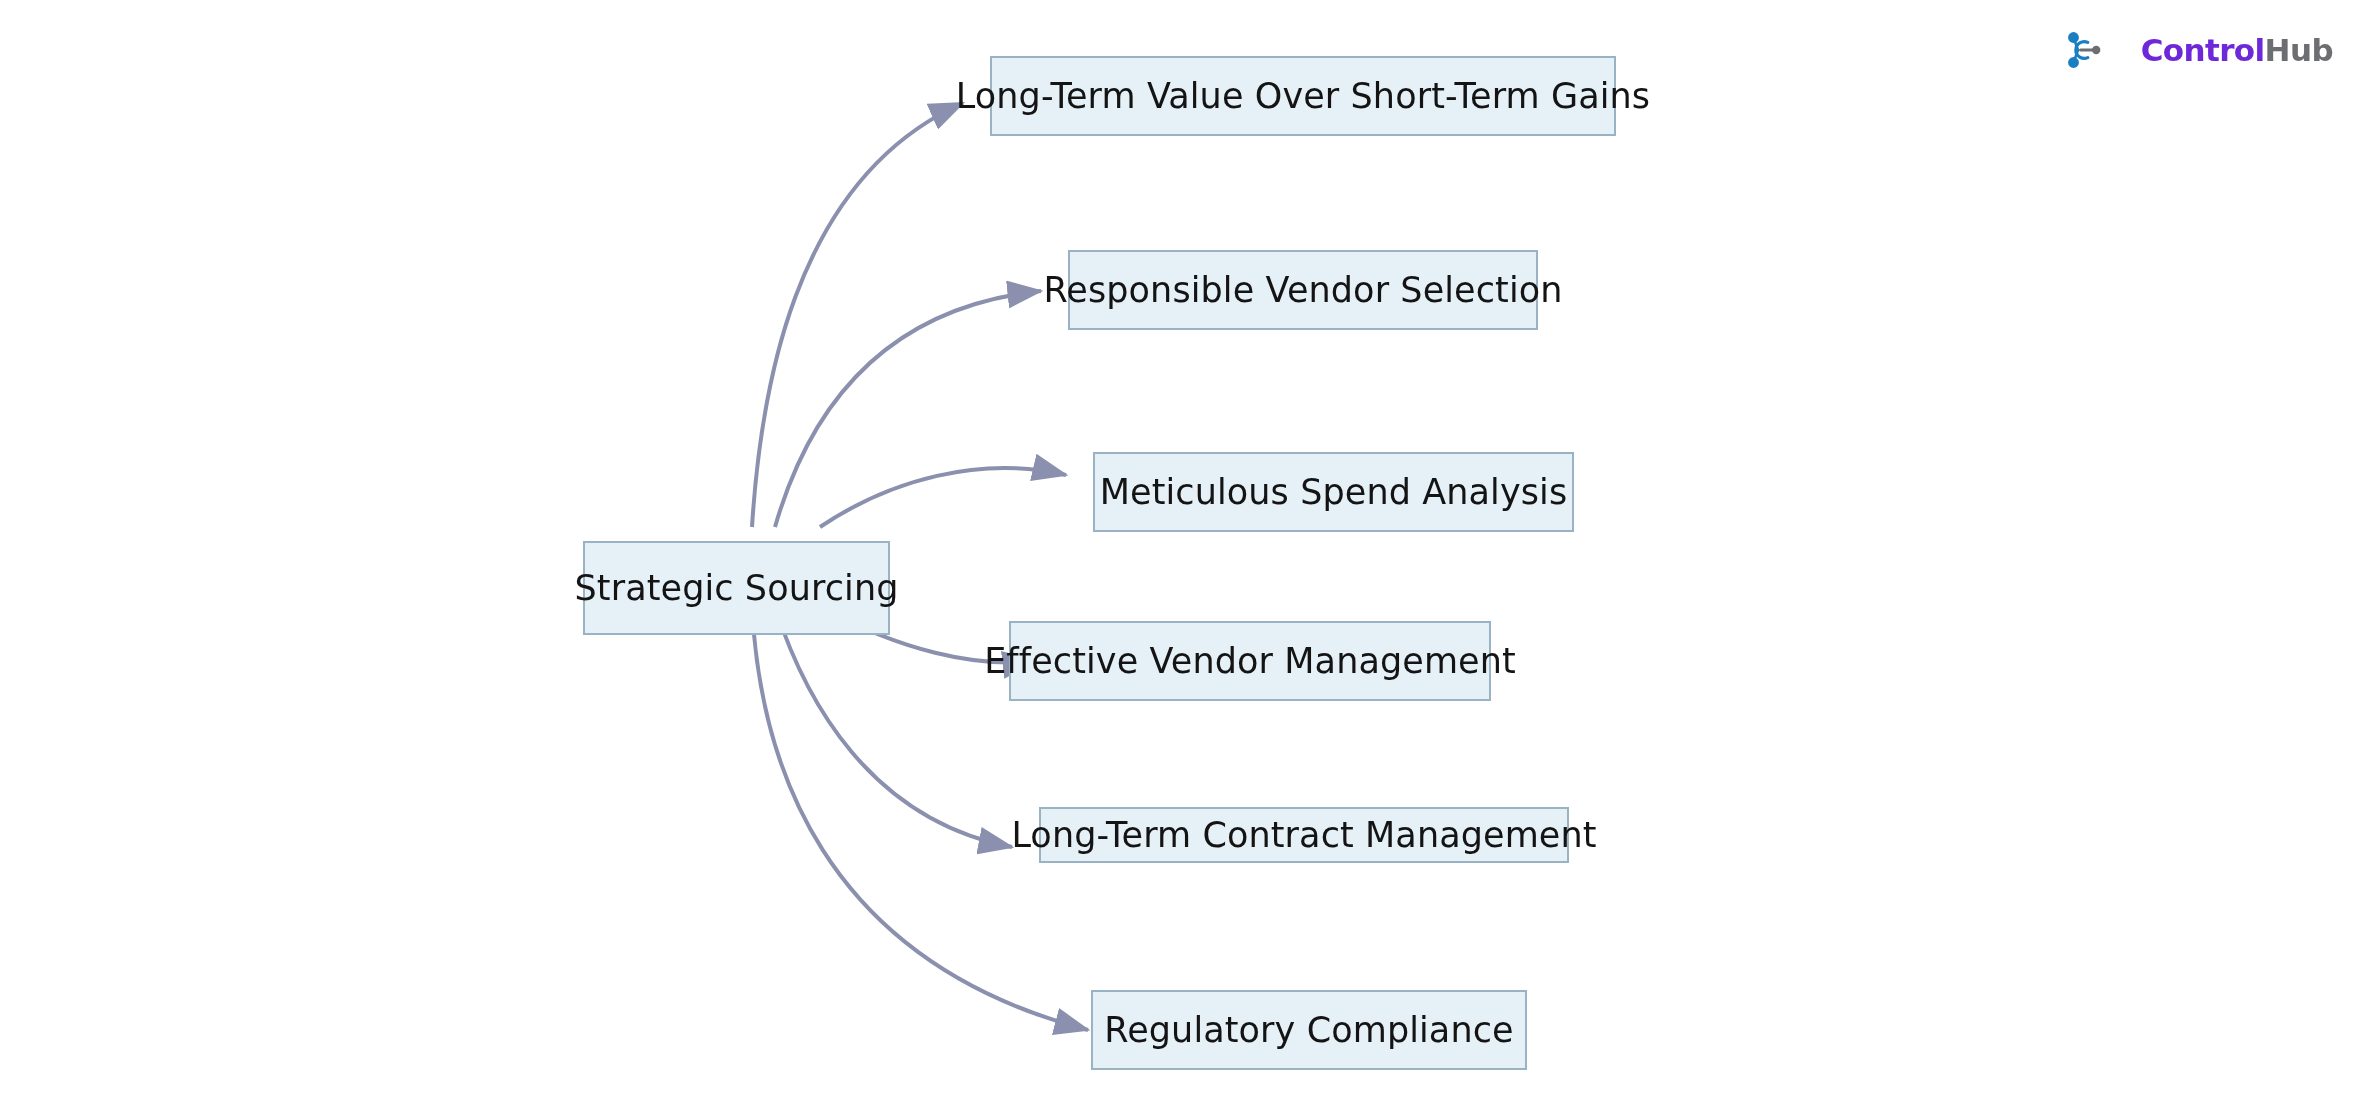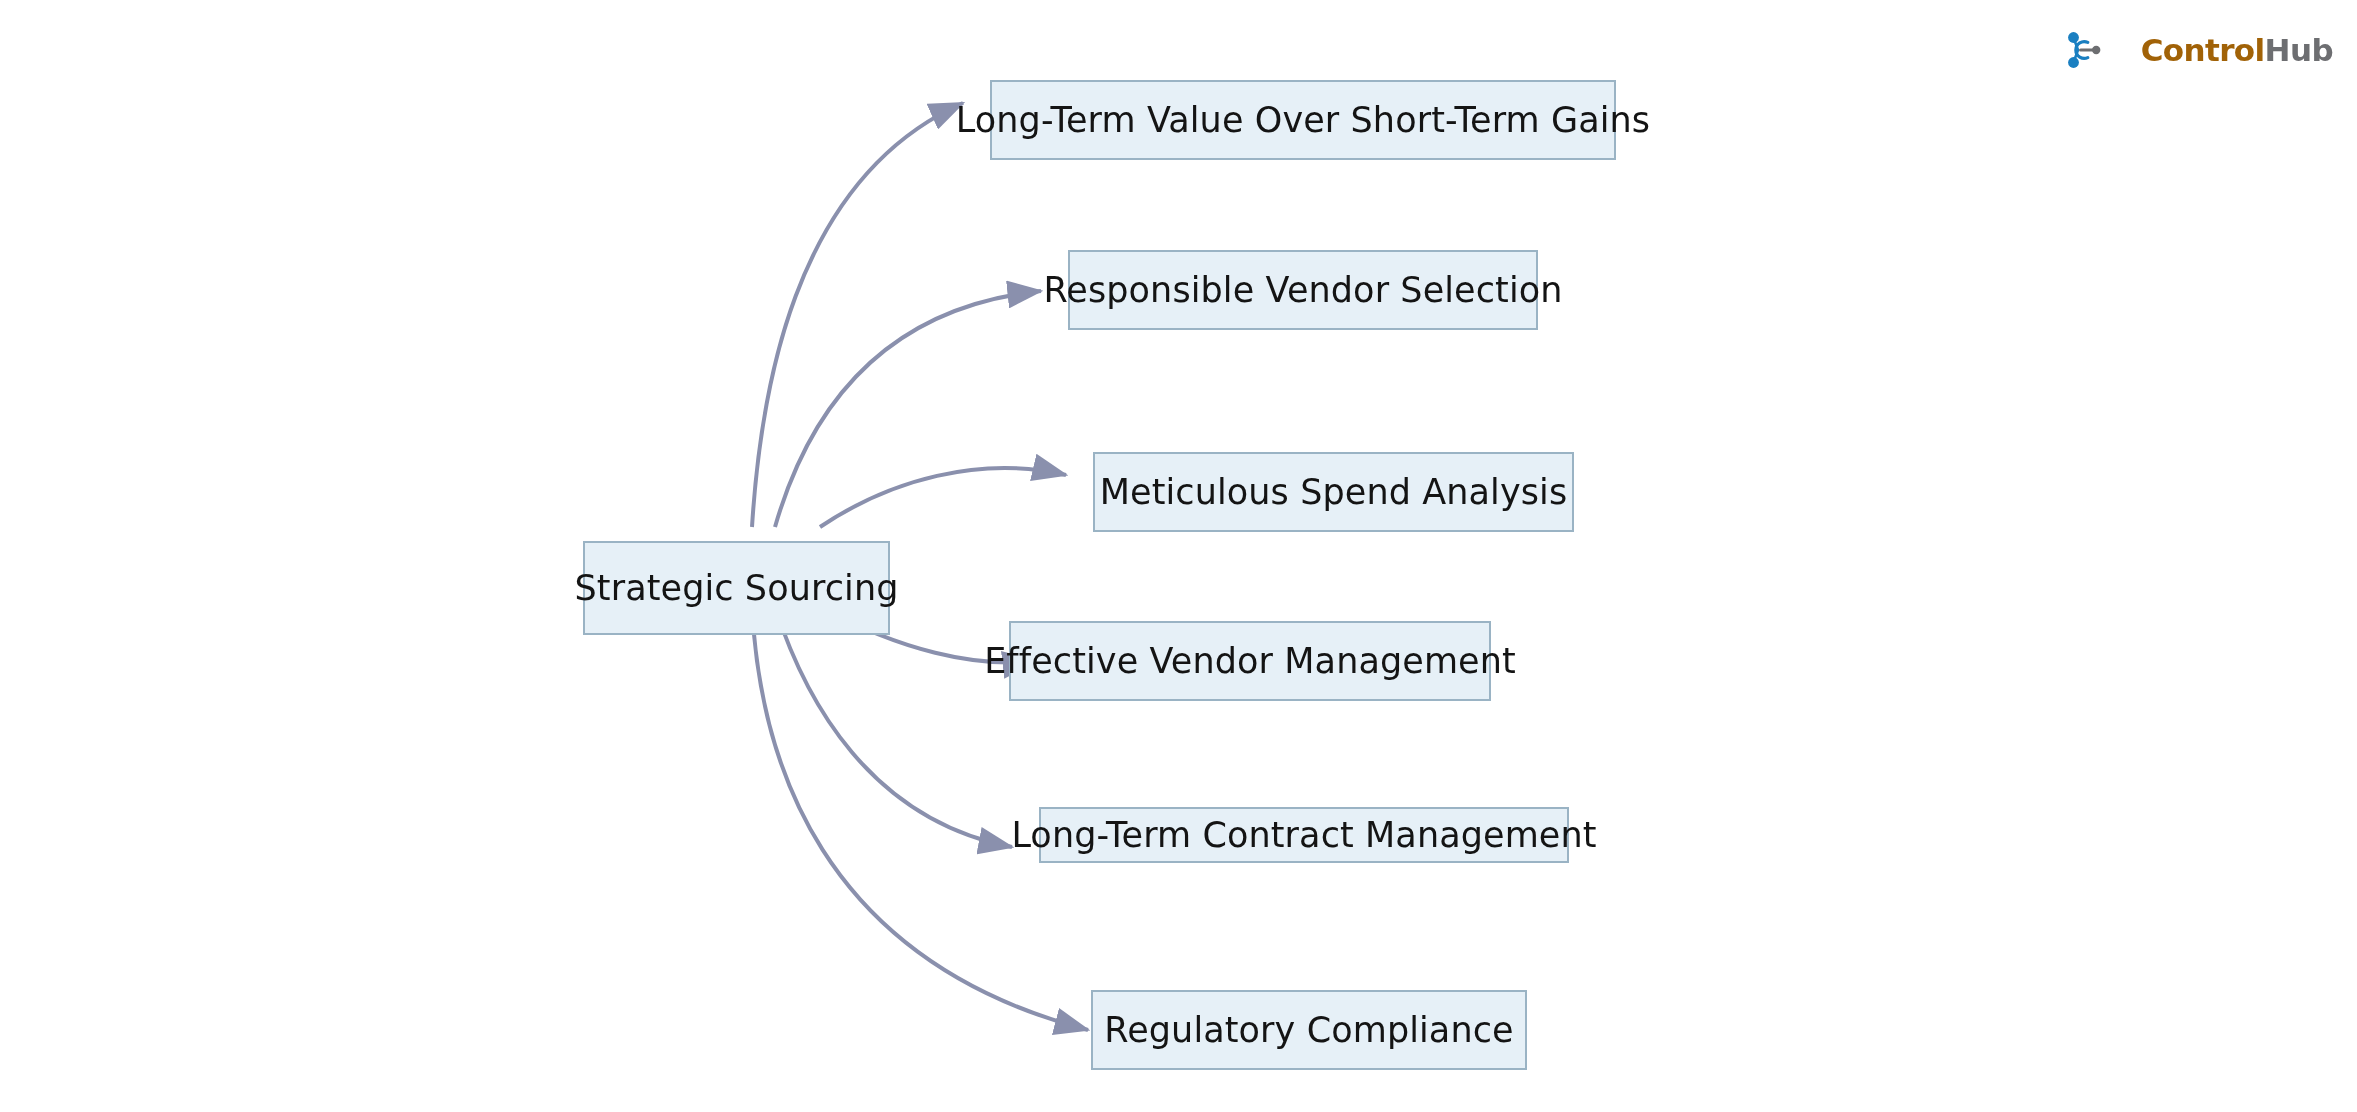--- a/index.html
+++ b/index.html
@@ -60,21 +60,21 @@
   }
   #logo-text {
     font-family: "DejaVu Sans", sans-serif;
     font-size: 31px;
     font-weight: bold;
     letter-spacing: -0.6px;
     line-height: 1;
     display: flex;
     align-items: baseline;
   }
-  .logo-control { color: #a16207; margin-left: 28px; }
+  .logo-control { color: #6d28d9; margin-left: 28px; }
   .logo-hub { color: #6d6e71; }
 </style>
 </head>
 <body>
 
 <div id="canvas">
 
   <svg id="edge-layer" viewBox="0 0 2357 1112" xmlns="http://www.w3.org/2000/svg">
     <defs>
       <marker id="arrow" markerWidth="9" markerHeight="7" refX="8.4" refY="3.5" orient="auto" markerUnits="strokeWidth">
@@ -88,21 +88,21 @@
         <path d="M 820 607 C 900 650 975 668 1036 661" stroke="#8a90ad" stroke-width="4" fill="none" marker-end="url(#arrow)"></path>
         <path d="M 775 607 C 805 700 870 820 1012 847" stroke="#8a90ad" stroke-width="4" fill="none" marker-end="url(#arrow)"></path>
         <path d="M 752 607 C 760 760 820 960 1088 1030" stroke="#8a90ad" stroke-width="4" fill="none" marker-end="url(#arrow)"></path>
       </g>
   </svg>
 
   <div class="node" id="node-root" style="left: 583px; top: 541px; width: 307px; height: 94px;">
     <span class="node-label">Strategic Sourcing</span>
   </div>
 
-  <div class="node" style="left: 990px; top: 80px; width: 626px; height: 80px;">
+  <div class="node" style="left: 990px; top: 56px; width: 626px; height: 80px;">
     <span class="node-label">Long-Term Value Over Short-Term Gains</span>
   </div>
   <div class="node" style="left: 1068px; top: 250px; width: 470px; height: 80px;">
     <span class="node-label">Responsible Vendor Selection</span>
   </div>
   <div class="node" style="left: 1093px; top: 452px; width: 481px; height: 80px; align-items: center;">
     <span class="node-label">Meticulous Spend Analysis</span>
   </div>
   <div class="node" style="left: 1009px; top: 621px; width: 482px; height: 80px;">
     <span class="node-label">Effective Vendor Management</span>

